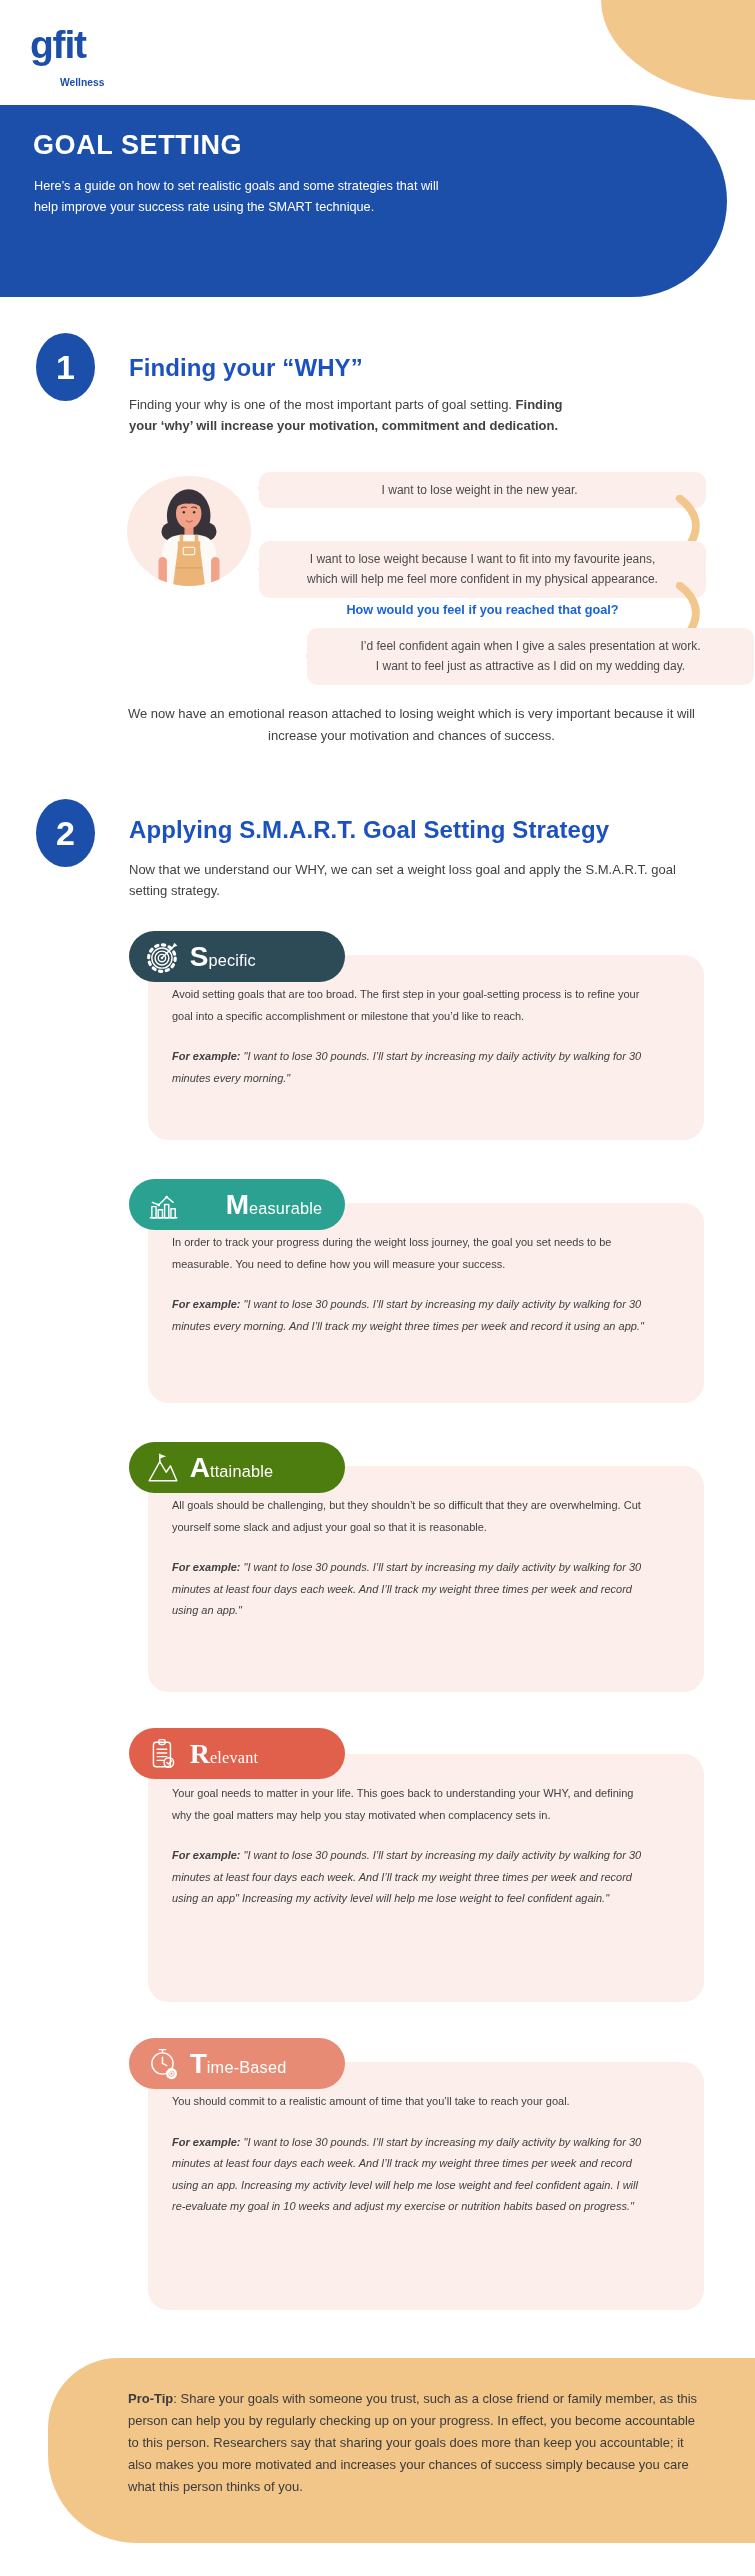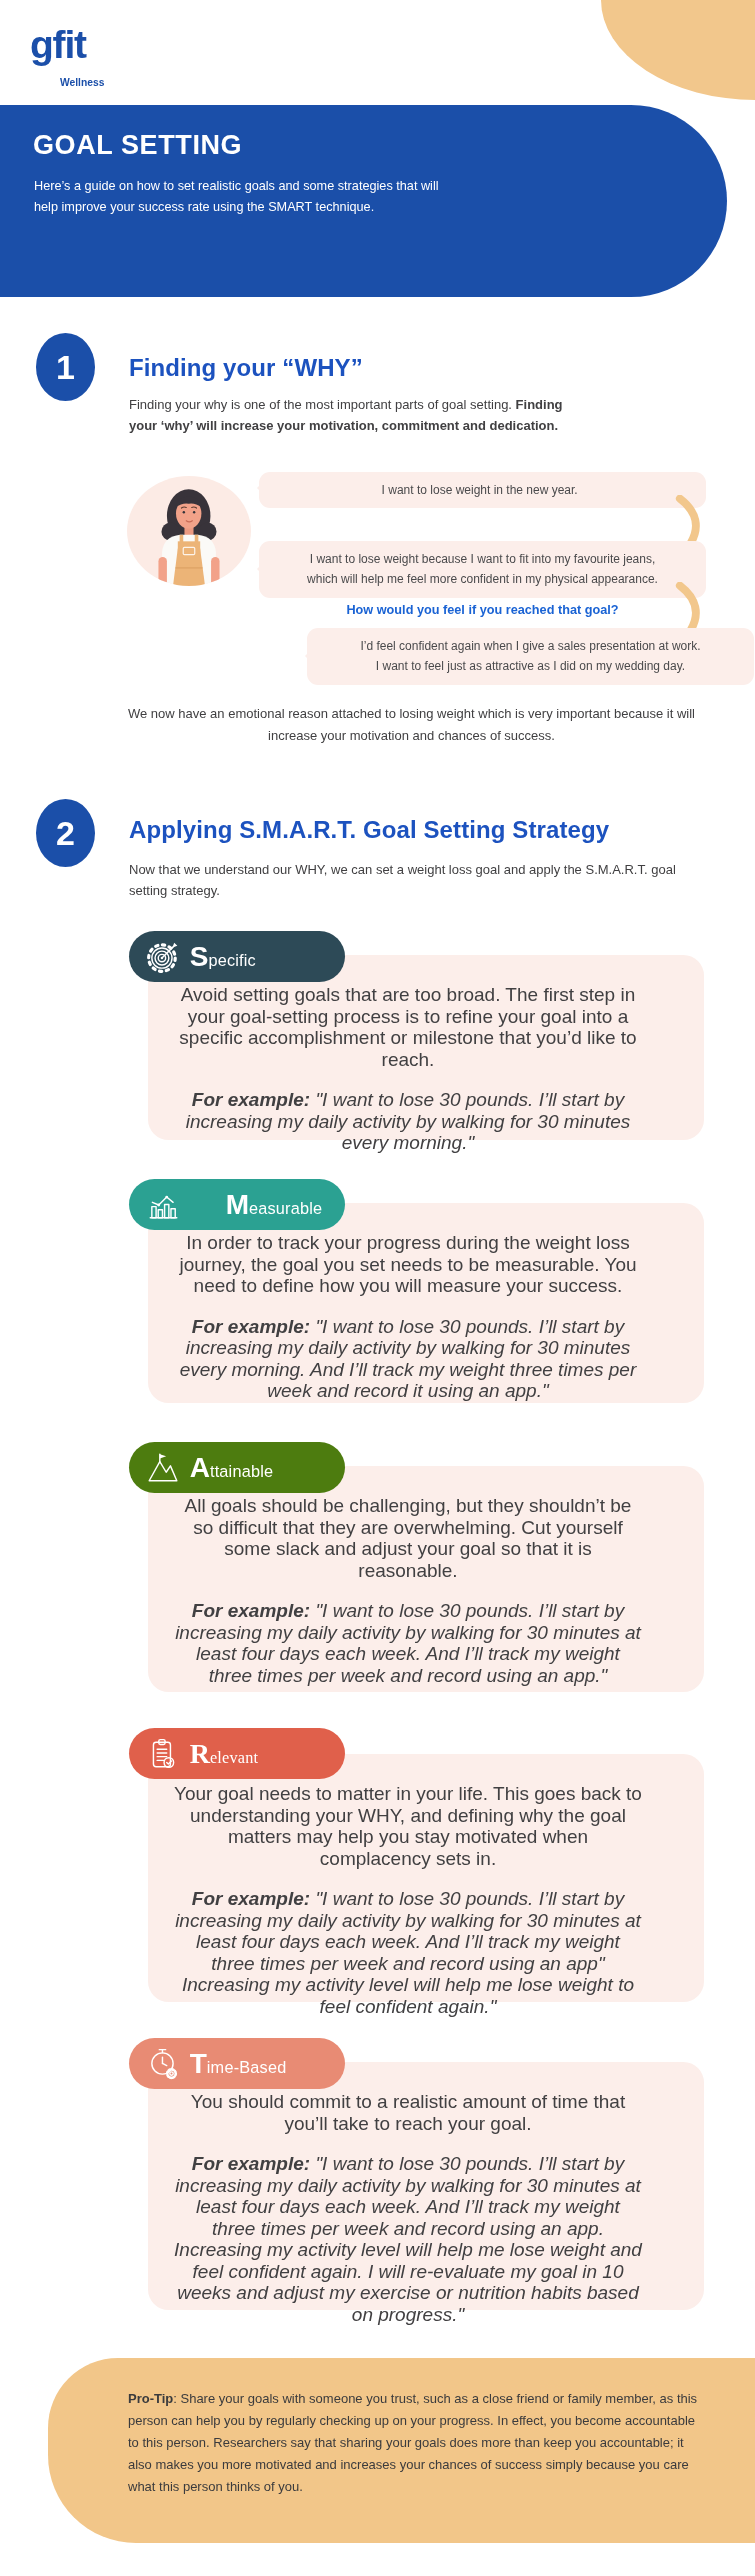--- a/index.html
+++ b/index.html
@@ -44,21 +44,21 @@
   .closing{left:121px;top:703px;width:581px;text-align:center;font-size:13px;line-height:22px;}
 
   
   .pill{left:129px;width:216px;height:51px;border-radius:26px;display:flex;align-items:center;z-index:2;}
   .pill .icon{width:34px;height:34px;margin-left:17px;flex:0 0 auto;}
   .pill .ttl{margin-left:9.7px;color:#fff;white-space:nowrap;}
   .t-big{font-size:28px;font-weight:700;}
   .t-small{font-size:16.3px;font-weight:400;letter-spacing:0.2px;}
   .cardbox{left:148px;width:556px;background:#fceeea;border-radius:20.6px;z-index:1;
            padding:29px 60px 0 24px;box-sizing:border-box;}
-  .cardbox p{margin:0;font-size:19px;line-height:21.5px;color:#414042;text-align:center;}
+  .cardbox p{margin:0;font-size:11px;line-height:21.5px;color:#414042;}
   .cardbox .example{margin-top:19px;font-style:italic;}
   .cardbox .ex-label{font-weight:700;font-style:italic;}
   .p1{top:931px;} .x1{top:955px;height:185px;}
   .p2{top:1179px;gap:36px;} .x2{top:1203px;height:200px;}
   .p3{top:1442px;} .x3{top:1466px;height:226px;}
   .p4{top:1728px;} .x4{top:1754px;height:248px;}
   .p5{top:2038px;} .x5{top:2062px;height:248px;}
   .icon svg{width:100%;height:100%;}
   .icon *{stroke:#fff;fill:none;stroke-width:2.7;stroke-linecap:round;stroke-linejoin:round;}
   .icon .fillw{fill:#fff;stroke:none;}

